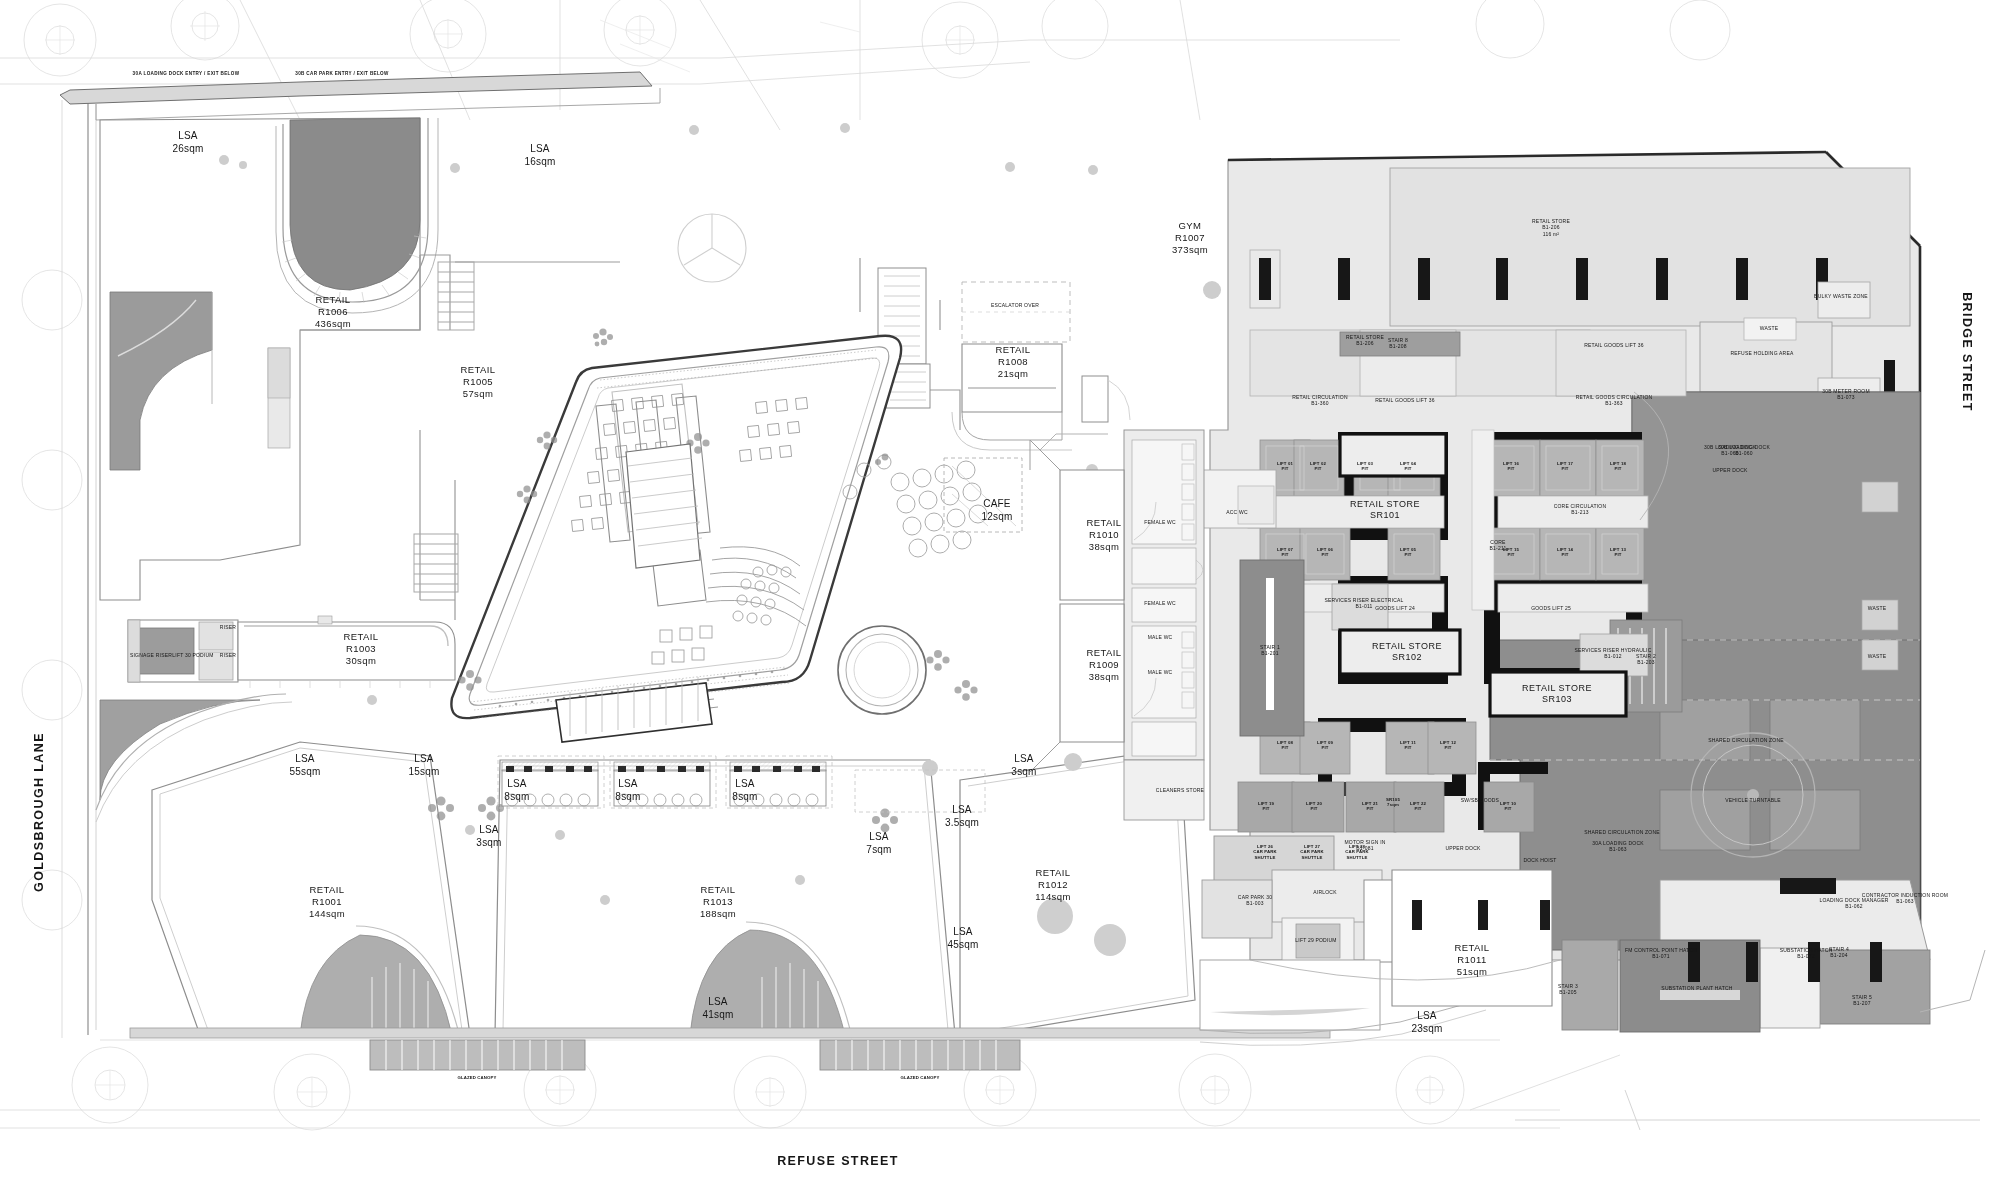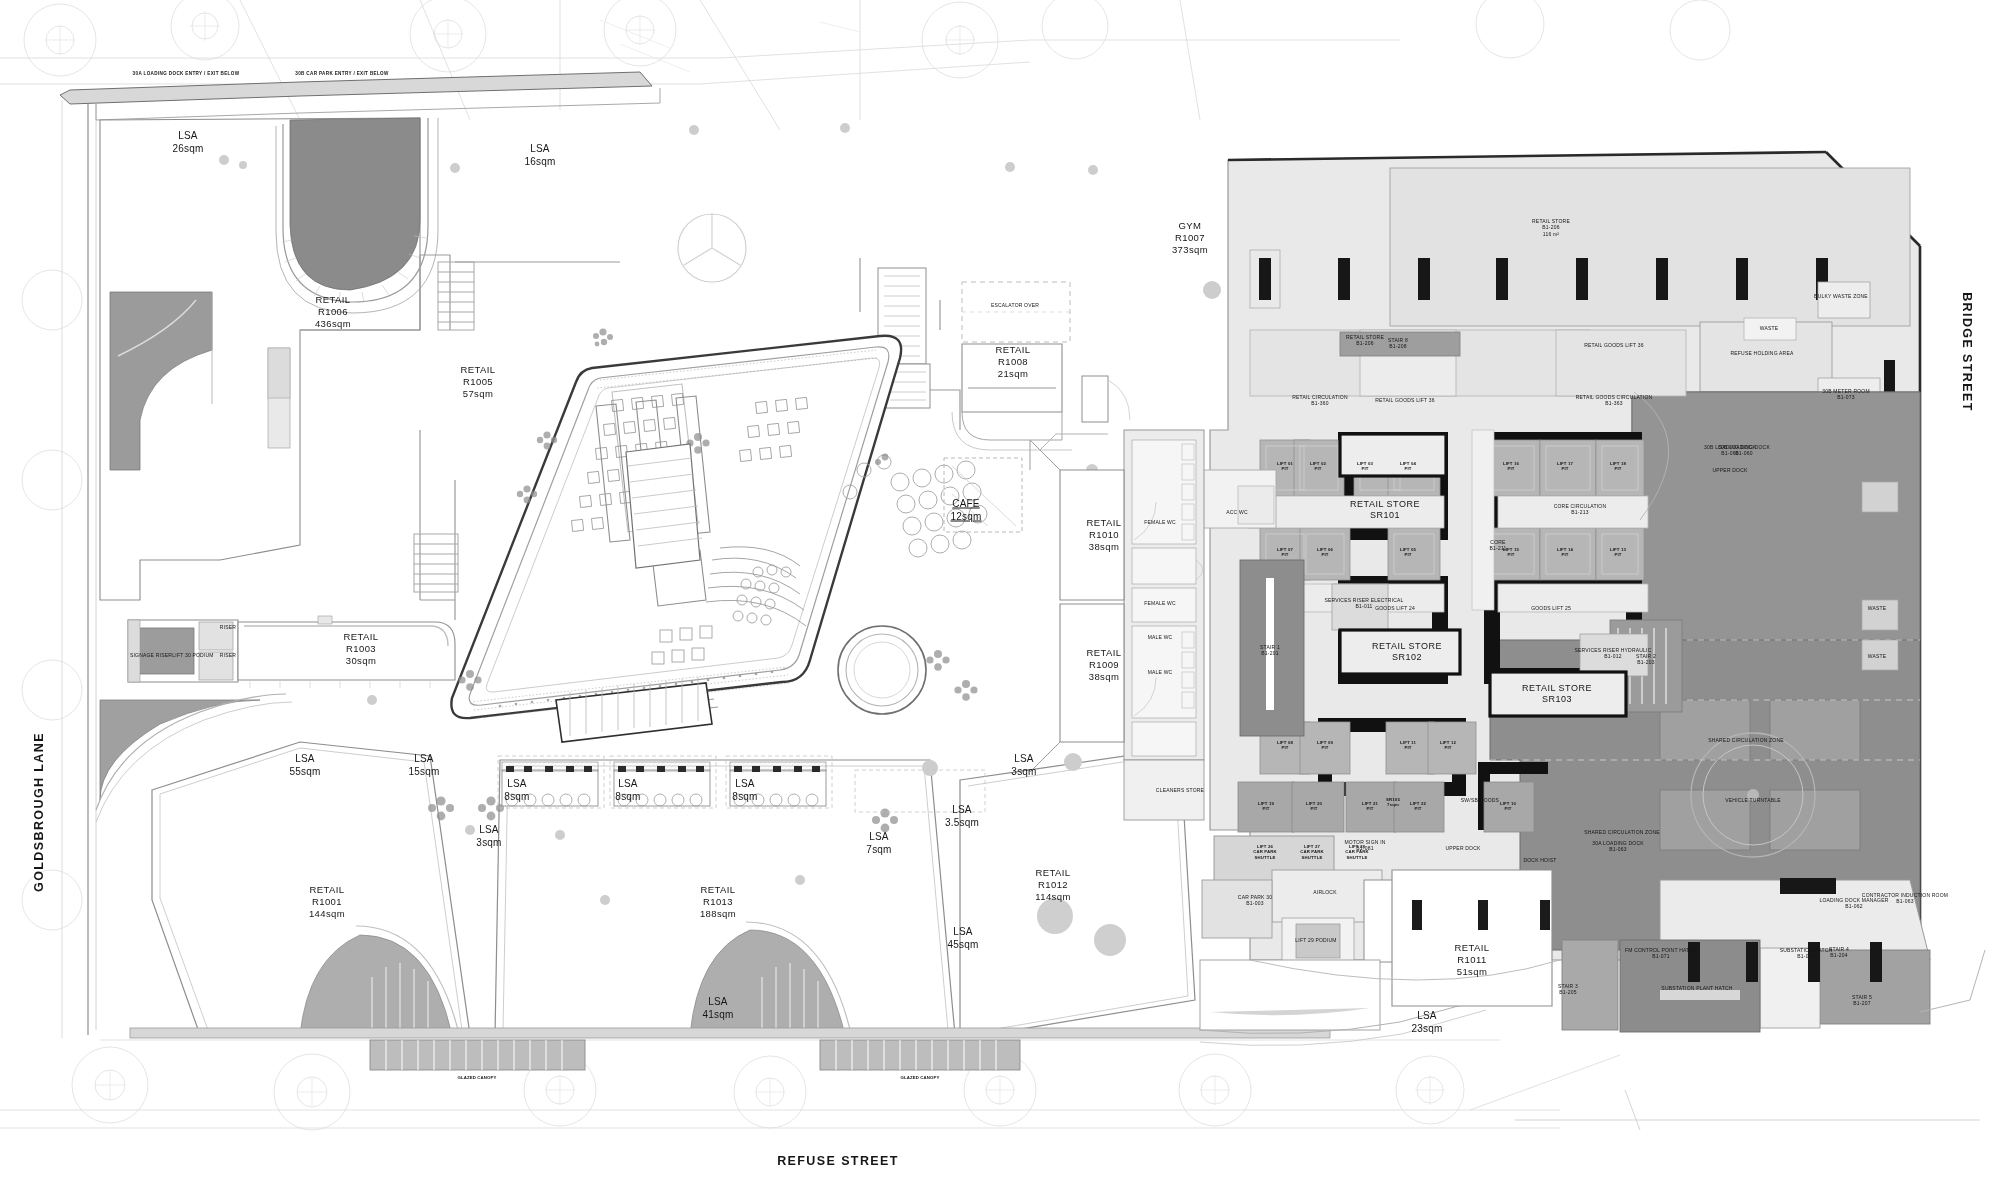--- a/index.html
+++ b/index.html
@@ -922,21 +922,21 @@
       <div class="lbl t-room" style="left: 1472px; top: 960px;">
         <div>RETAIL</div>
         <div>R1011</div>
         <div>51sqm</div>
       </div>
       <div class="lbl t-room" style="left: 1190px; top: 238px;">
         <div>GYM</div>
         <div>R1007</div>
         <div>373sqm</div>
       </div>
-      <div class="lbl t-lsa" style="left: 966px; top: 510px; text-decoration: underline;">
+      <div class="lbl t-lsa" style="left: 997px; top: 510px;">
         <div>CAFE</div>
         <div>12sqm</div>
       </div>
       <div class="lbl t-lsa" style="left: 188px; top: 142px;">
         <div>LSA</div>
         <div>26sqm</div>
       </div>
       <div class="lbl t-lsa" style="left: 540px; top: 155px;">
         <div>LSA</div>
         <div>16sqm</div>

